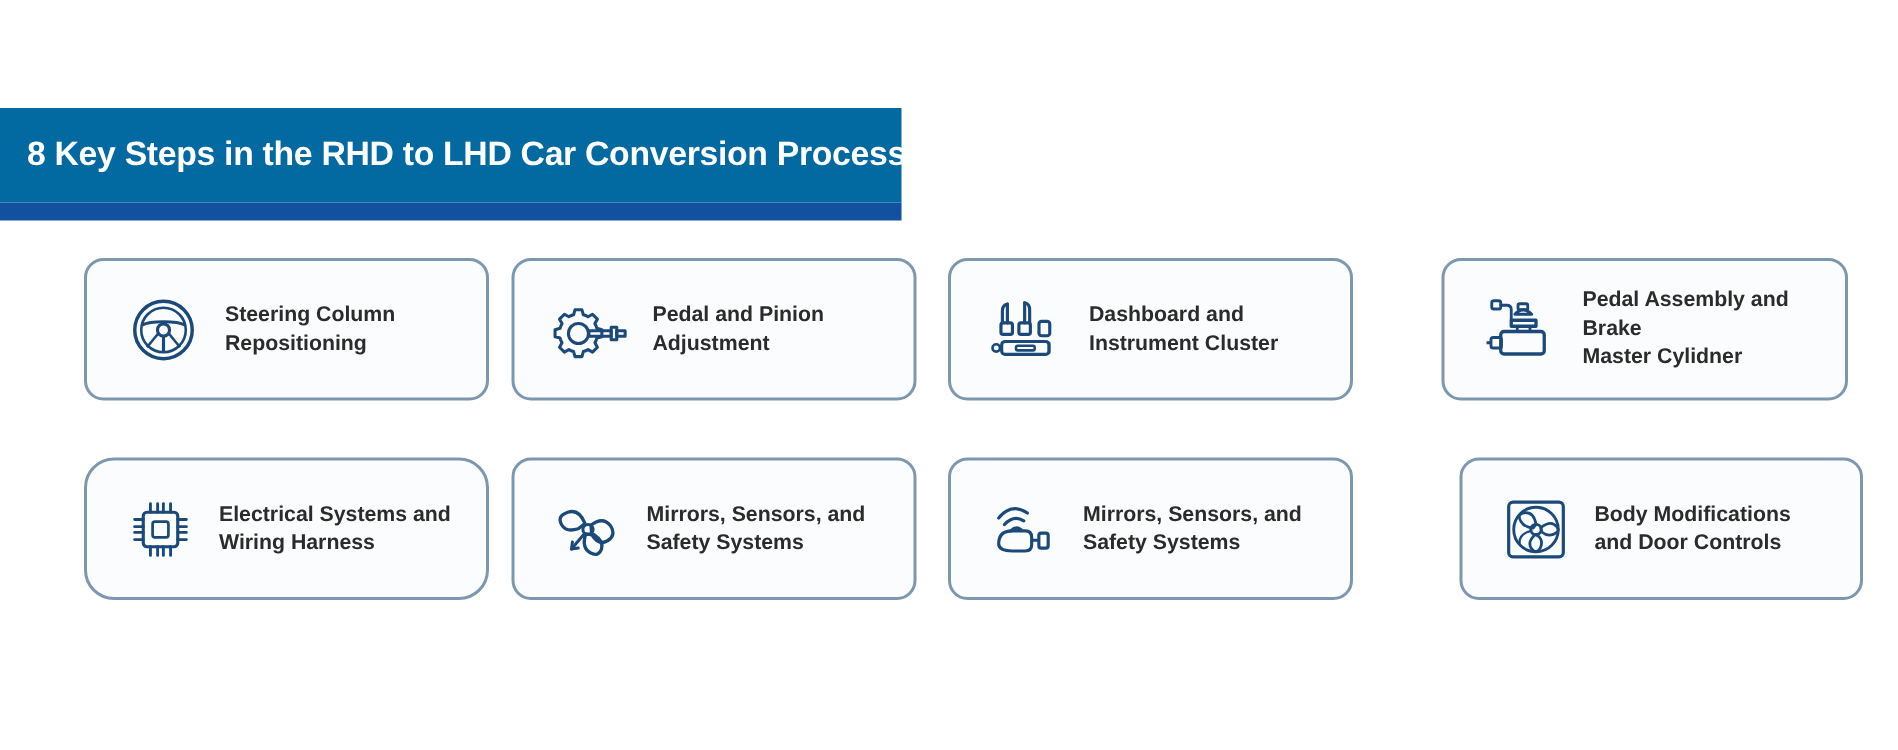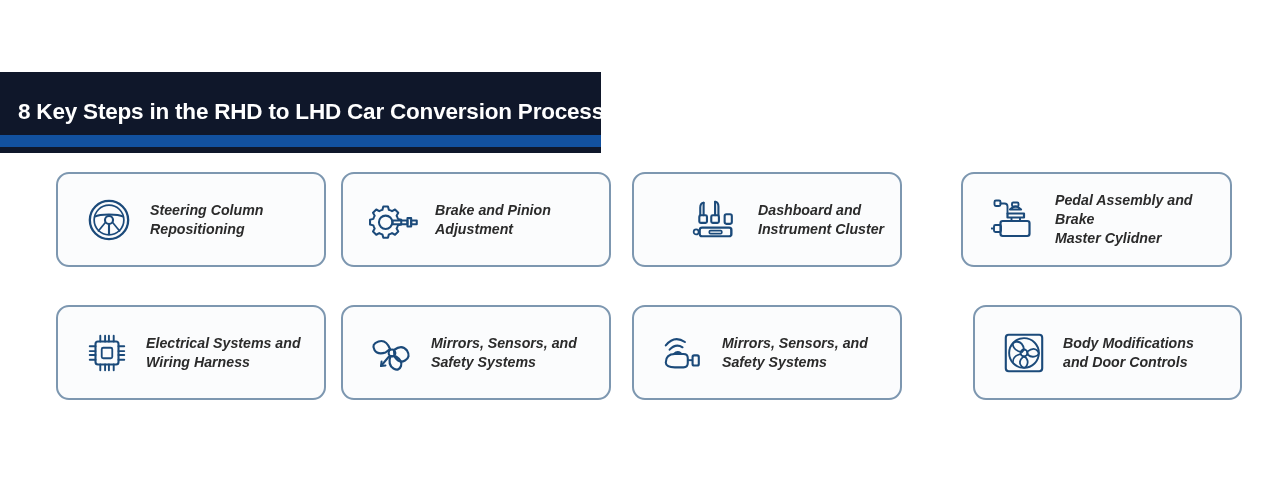--- a/index.html
+++ b/index.html
@@ -14,22 +14,22 @@
     overflow: hidden;
     position: relative;
   }
 
   
   #title-banner {
     position: absolute;
     left: 0;
     top: 72px;
     width: 601px;
-    height: 81px;
-    background: #0f172a;
+    height: 63px;
+    background: #0369a1;
     display: flex;
     align-items: center;
     box-sizing: border-box;
     padding-left: 18px;
   }
   #title-text {
     color: #ffffff;
     font-size: 22.5px;
     font-weight: bold;
     letter-spacing: -0.2px;
@@ -49,40 +49,39 @@
   #card-grid {
     position: absolute;
     left: 0;
     top: 172px;
     width: 1265px;
   }
   .card-row {
     position: relative;
     height: 102px;
     margin-bottom: 31px;
-    font-style: italic;
   }
   .card {
     position: absolute;
     top: 0;
     height: 95px;
     box-sizing: border-box;
     border: 2px solid #7d97b0;
     border-radius: 13px;
     background: #fbfcfd;
     display: flex;
     align-items: center;
   }
   
   .row1 .col0 { left: 56px;  width: 270px; }
   .row1 .col1 { left: 341px; width: 270px; }
-  .row1 .col2 { left: 632px; width: 270px; padding-left: 32px; }
+  .row1 .col2 { left: 632px; width: 270px; }
   .row1 .col3 { left: 931px; width: 271px; margin-left: 30px; }
   
-  .row2 .col0 { left: 56px;  width: 270px; }
+  .row2 .col0 { left: 56px;  width: 270px; border-radius: 20px; }
   .row2 .col1 { left: 341px; width: 270px; }
   .row2 .col2 { left: 632px; width: 270px; }
   .row2 .col3 { left: 933px; width: 269px; margin-left: 40px; }
 
   .card-icon {
     flex: 0 0 auto;
     width: 58px;
     height: 52px;
     margin-left: 22px;
     margin-right: 12px;
@@ -136,21 +135,21 @@
     <div class="card col1">
       <div class="card-icon">
         <svg width="52" height="40" viewBox="0 0 56 40" fill="none" stroke="#1b4a7a" stroke-width="2.2" stroke-linejoin="round">
           <path d="M16.5 5.5 h5 l1 3.6 a11 11 0 0 1 3.4 1.4 l3.2-1.8 3.5 3.5 -1.8 3.2 a11 11 0 0 1 1.4 3.4 l3.6 1 v5 l-3.6 1 a11 11 0 0 1 -1.4 3.4 l1.8 3.2 -3.5 3.5 -3.2-1.8 a11 11 0 0 1 -3.4 1.4 l-1 3.6 h-5 l-1-3.6 a11 11 0 0 1 -3.4-1.4 l-3.2 1.8 -3.5-3.5 1.8-3.2 a11 11 0 0 1 -1.4-3.4 l-3.6-1 v-5 l3.6-1 a11 11 0 0 1 1.4-3.4 l-1.8-3.2 3.5-3.5 3.2 1.8 a11 11 0 0 1 3.4-1.4 z"></path>
           <circle cx="19" cy="22.5" r="7.2"></circle>
           <path d="M26.5 20.5 h16 v4 h-16 z"></path>
           <path d="M42.5 18 h4 v9 h-4 z"></path>
           <path d="M46.5 20.5 h6 v4 h-6 z"></path>
         </svg>
       </div>
-      <div class="card-label">Brake and Pinion
+      <div class="card-label">Pedal and Pinion
 Adjustment</div>
     </div>
 
     <div class="card col2">
       <div class="card-icon">
         <svg width="50" height="44" viewBox="0 0 52 46" fill="none" stroke="#1b4a7a" stroke-width="2.2" stroke-linejoin="round">
           <path d="M12 5 v13" stroke-linecap="round"></path>
           <path d="M12 5 q-3.5 0.5 -3.5 5 v8" stroke-linecap="round"></path>
           <rect x="7.5" y="18" width="8" height="8" rx="1.5"></rect>
           <path d="M24 4 v14" stroke-linecap="round"></path>

